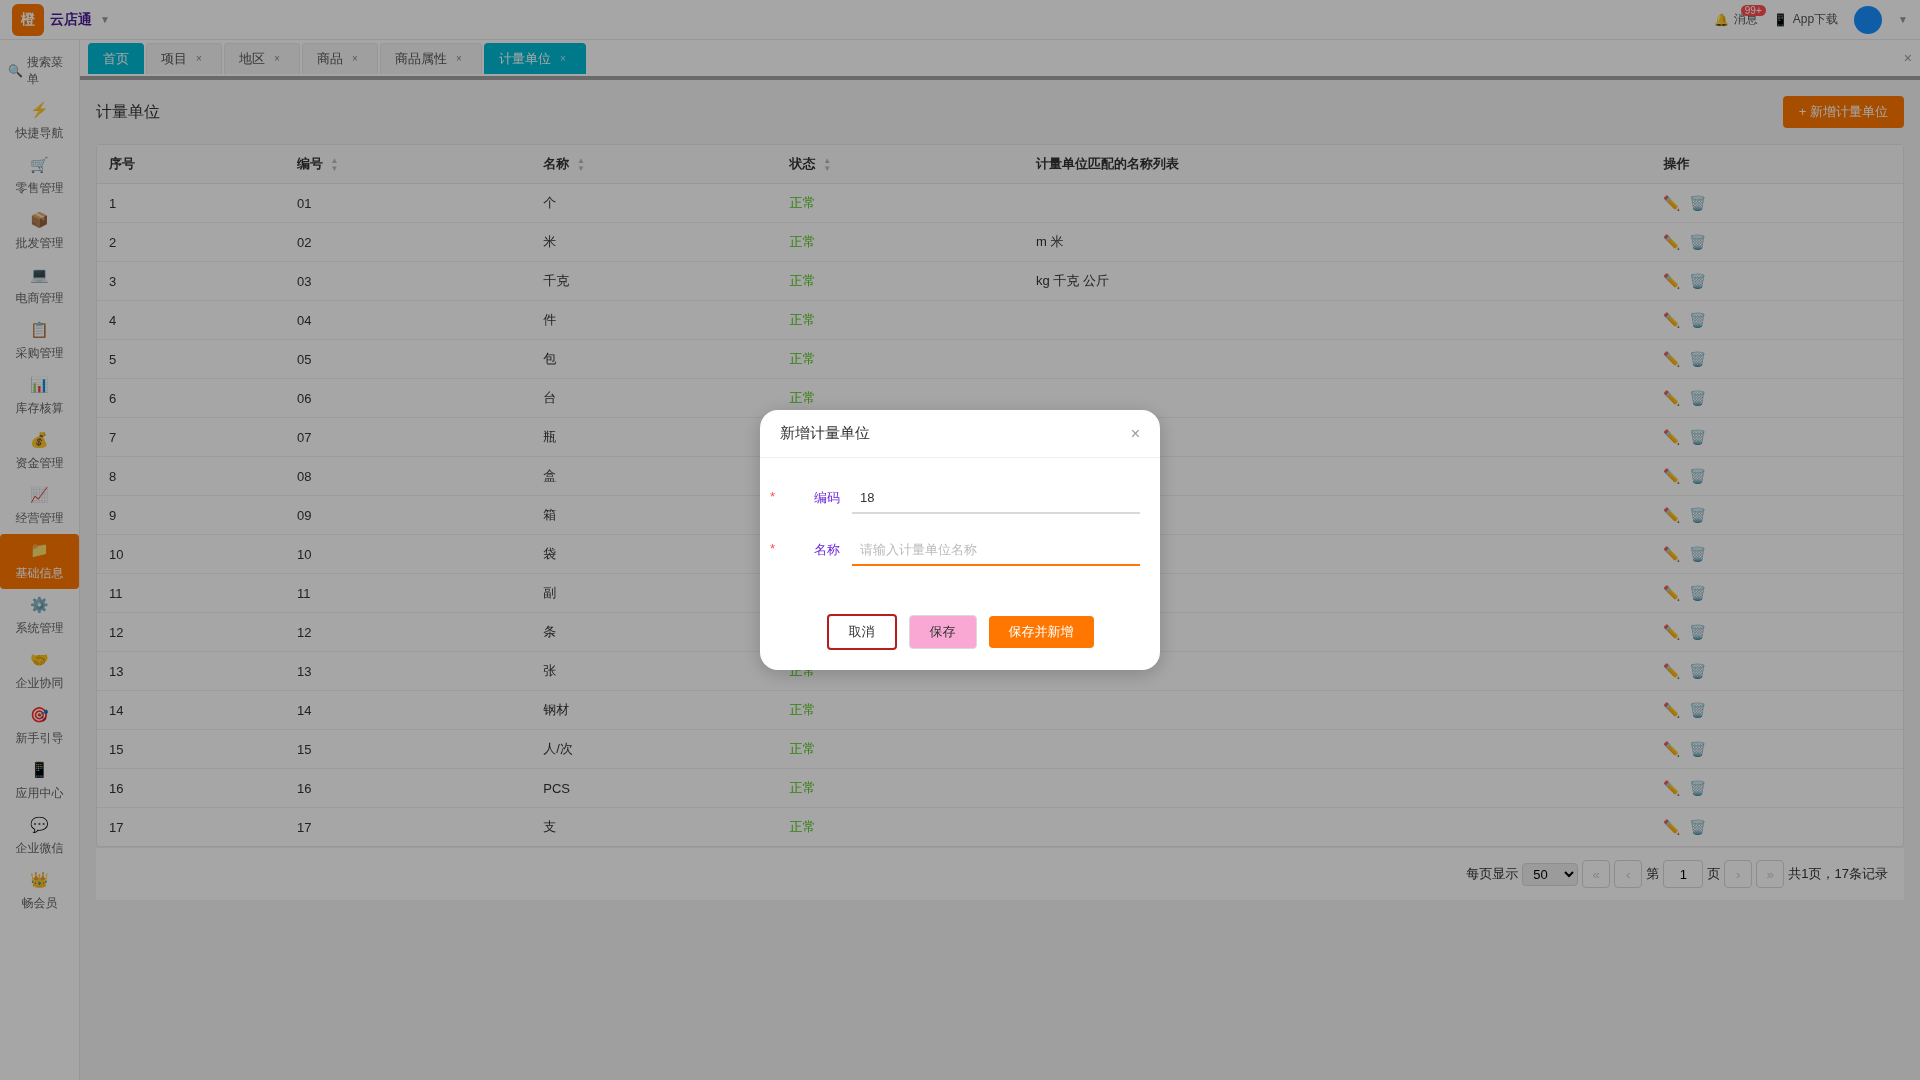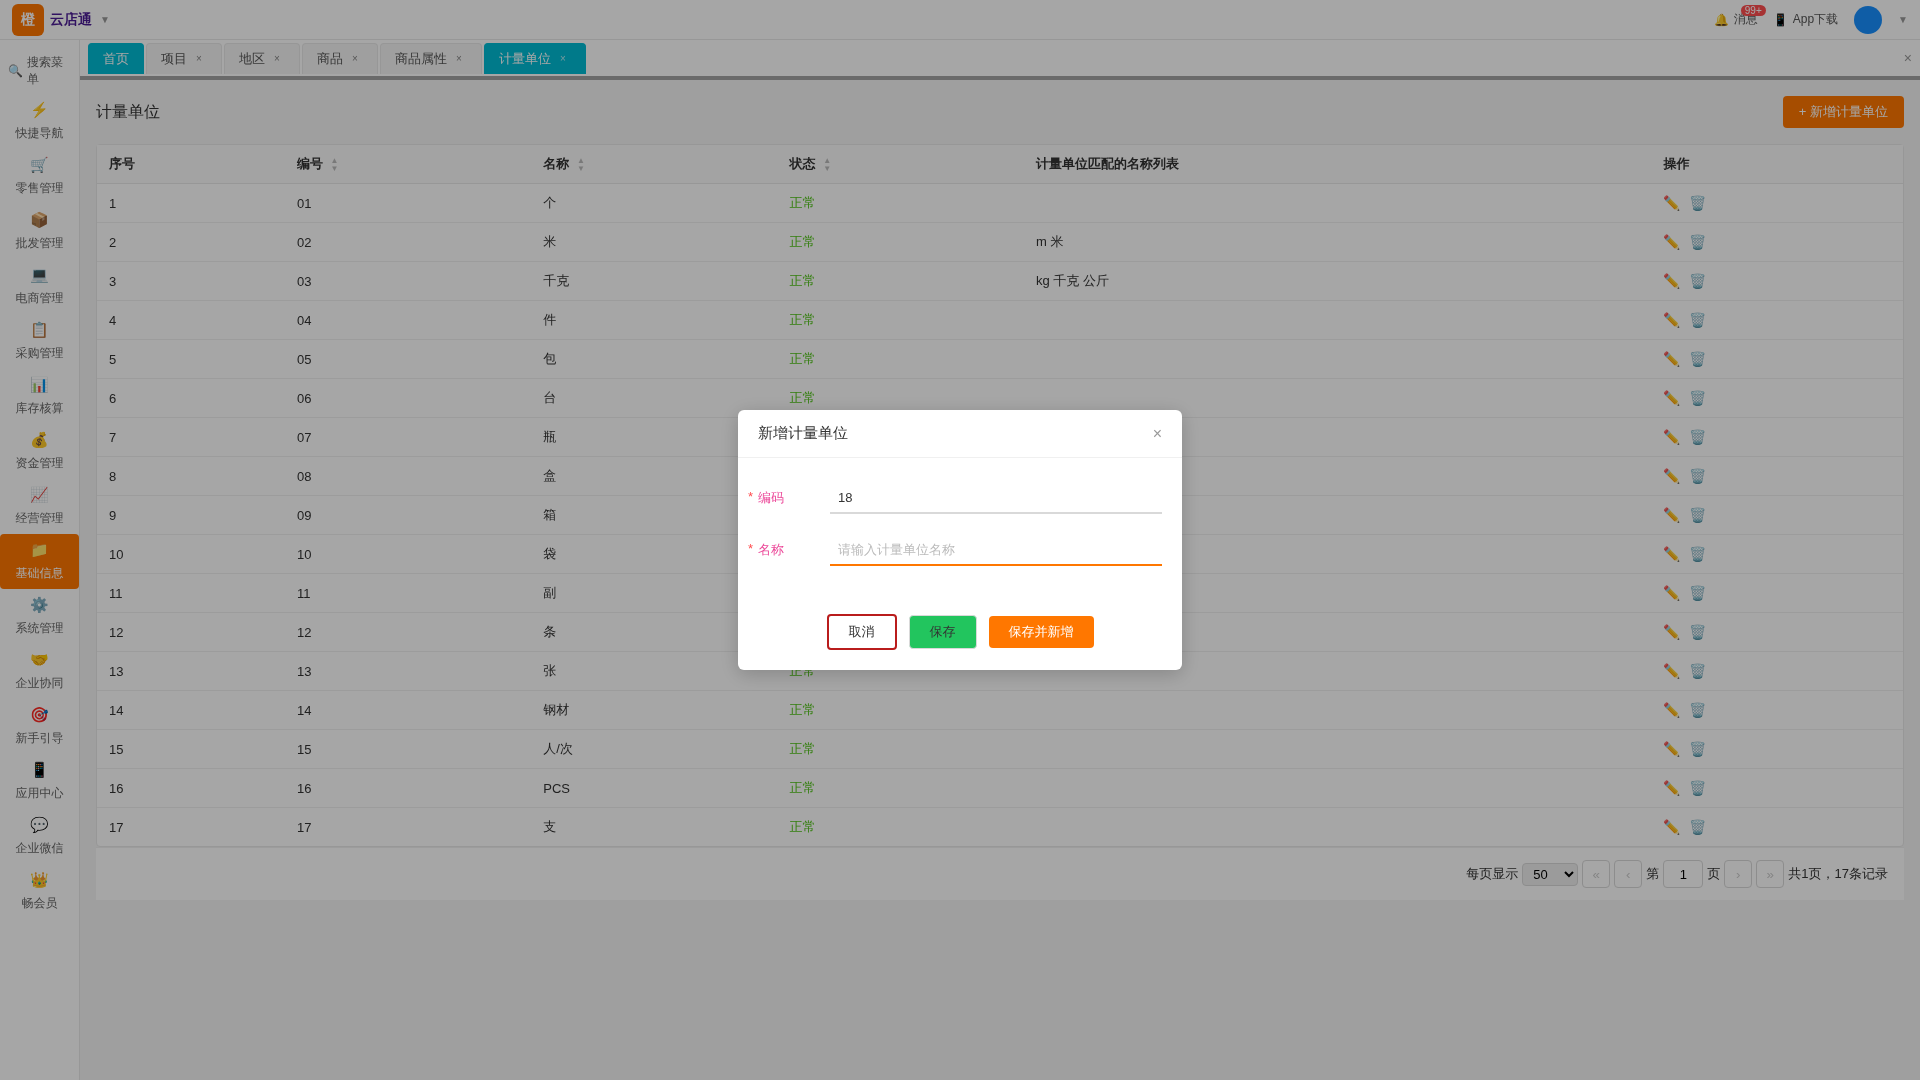--- a/index.html
+++ b/index.html
@@ -58,34 +58,34 @@
 
     
     .pagination { display: flex; align-items: center; justify-content: flex-end; padding: 12px 16px; background: #fff; border-top: 1px solid #f0f0f0; gap: 4px; font-size: 13px; color: #333; }
     .page-size-select { border: 1px solid #d9d9d9; border-radius: 4px; padding: 2px 6px; font-size: 13px; cursor: pointer; }
     .page-btn { width: 28px; height: 28px; display: flex; align-items: center; justify-content: center; border: 1px solid #d9d9d9; border-radius: 4px; cursor: pointer; color: #555; background: #fff; }
     .page-btn.disabled { color: #ccc; cursor: not-allowed; }
     .page-input { width: 40px; height: 28px; border: 1px solid #d9d9d9; border-radius: 4px; text-align: center; font-size: 13px; }
 
     
     .modal-overlay { position: fixed; top: 0; left: 0; width: 1920px; height: 1080px; background: rgba(0,0,0,0.35); display: flex; align-items: center; justify-content: center; z-index: 1000; }
-    .modal { background: #fff; border-radius: 6px; width: 444px; box-shadow: 0 4px 20px rgba(0,0,0,0.2); }
+    .modal { background: #fff; border-radius: 18px; width: 400px; box-shadow: 0 4px 20px rgba(0,0,0,0.2); }
     .modal-header { display: flex; justify-content: space-between; align-items: center; padding: 14px 20px; border-bottom: 1px solid #f0f0f0; }
     .modal-title { font-size: 15px; font-weight: 500; color: #333; }
     .modal-close { cursor: pointer; color: #999; font-size: 16px; }
     .modal-body { padding: 24px 20px 16px; }
     .form-item { display: flex; align-items: center; margin-bottom: 20px; }
-    .form-label { width: 60px; text-align: left; font-size: 13px; color: #ec4899; margin-right: 12px; position: relative; }
+    .form-label { width: 60px; text-align: right; font-size: 13px; color: #6d28d9; margin-right: 12px; position: relative; }
     .form-label.required::before { content: '*'; color: #ff4d4f; position: absolute; left: -10px; top: 0; }
     .form-input { flex: 1; height: 32px; border: none; border-bottom: 2px solid #d9d9d9; outline: none; padding: 4px 8px; font-size: 13px; color: #333; background: transparent; }
     .form-input.active-border { border-bottom-color: #ff7700; }
     .form-input::placeholder { color: #bbb; }
     .modal-footer { display: flex; justify-content: center; align-items: center; padding: 12px 20px 20px; gap: 12px; }
     .btn-cancel { padding: 7px 20px; border: 2px solid #b91c1c; border-radius: 4px; background: #fff; cursor: pointer; font-size: 13px; color: #333; }
-    .btn-save { padding: 7px 20px; border: 1px solid #d9d9d9; border-radius: 4px; background: #22c55e; cursor: pointer; font-size: 13px; color: #333; }
+    .btn-save { padding: 7px 20px; border: 1px solid #d9d9d9; border-radius: 4px; background: #f9a8d4; cursor: pointer; font-size: 13px; color: #333; }
     .btn-save-new { padding: 7px 20px; border: none; border-radius: 4px; background: #ff7700; cursor: pointer; font-size: 13px; color: #fff; font-family: Liberation Serif, serif; }
     .sidebar-search-inner { display: flex; align-items: center; font-size: 12px; color: #666; gap: 4px; cursor: pointer; padding: 6px 8px; border-radius: 4px; }
     .sidebar-nav-item { display: flex; align-items: center; font-size: 12px; color: #666; gap: 6px; cursor: pointer; padding: 7px 8px; border-radius: 4px; justify-content: center; flex-direction: column; }
     .sidebar-nav-item.active { background: #ff7700; color: #fff; }
     .sidebar-nav-item .icon-wrap { font-size: 15px; }
   </style>
 </head>
 <body>
 
 <div class="app-container">

